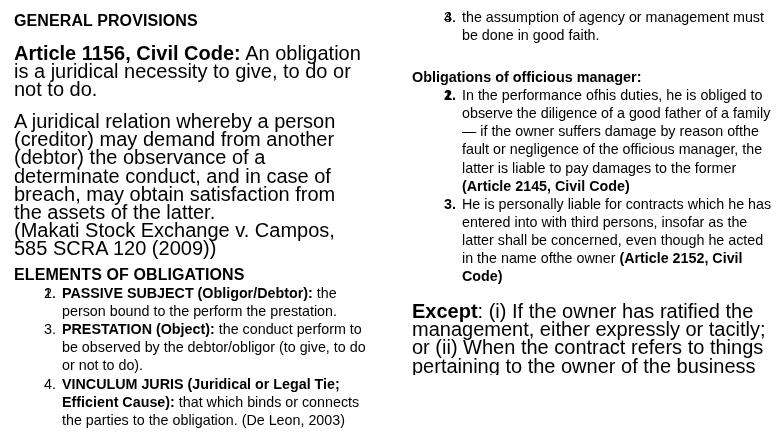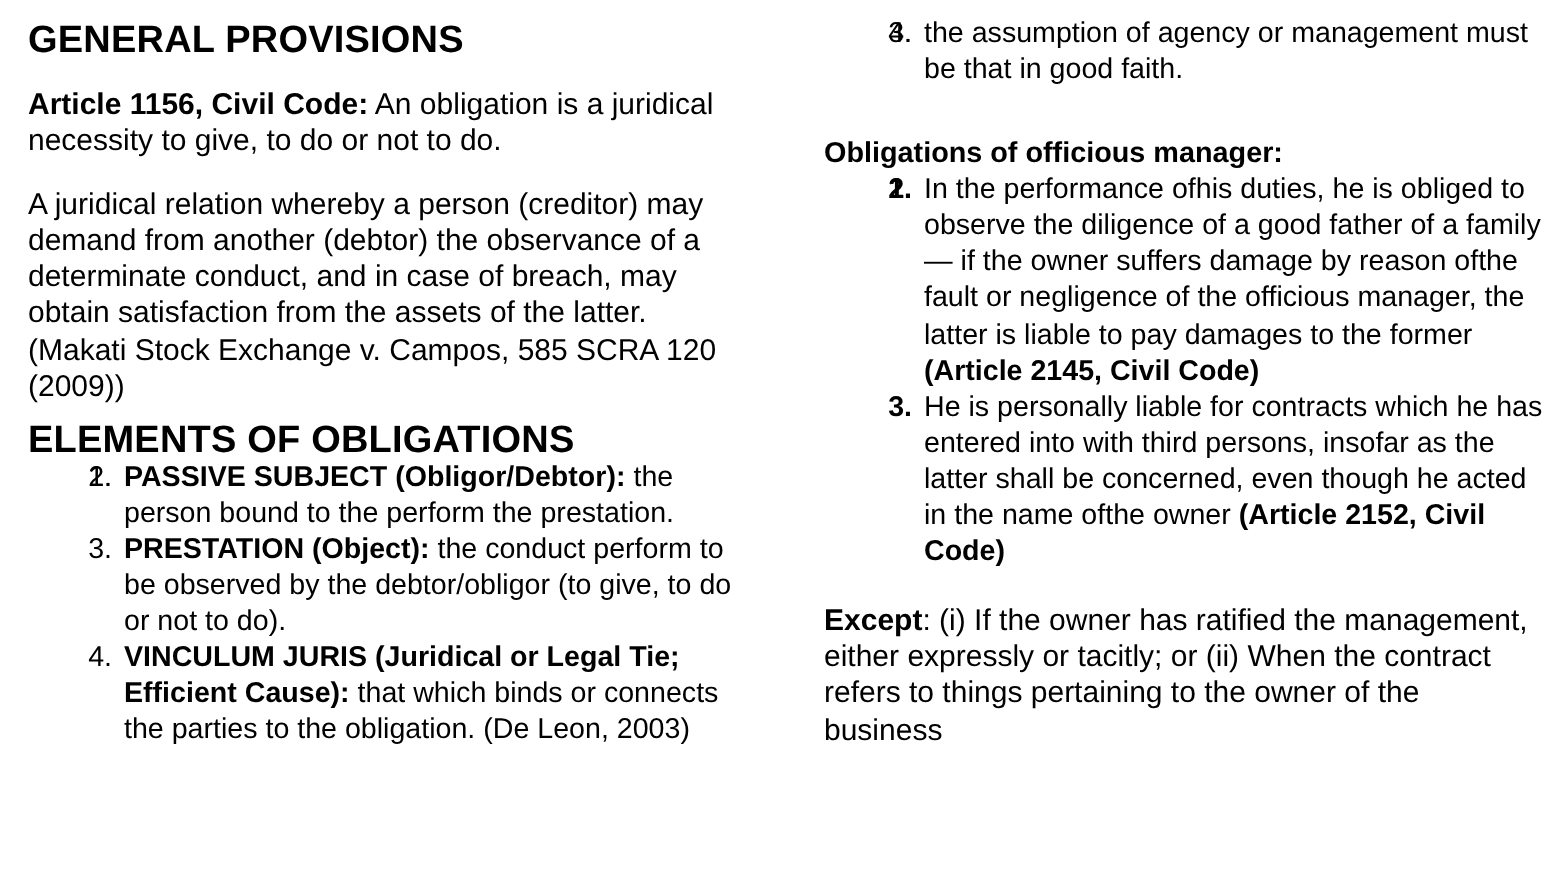--- a/index.html
+++ b/index.html
@@ -36,34 +36,34 @@
     padding-top: 12px;
   }
   .col-right {
     left: 412px;
     width: 360px;
     padding-top: 8px;
   }
 
   
   .heading {
-    font-size: 19px;
+    font-size: 16px;
     font-weight: bold;
     line-height: 18px;
     letter-spacing: 0.1px;
     margin: 0;
   }
   .subheading {
     font-size: 14.4px;
     font-weight: bold;
     line-height: 18px;
     margin: 0;
   }
   .para {
-    font-size: 15px;
+    font-size: 20px;
     line-height: 18.1px;
     margin: 0;
     text-align: left;
   }
   .para b, .para strong { font-weight: bold; }
 
   .gap-sm { height: 9px; }
   .gap-md { height: 14px; }
   .gap-lg { height: 17px; }
 
@@ -143,21 +143,21 @@
   </div>
 
   <div class="column col-right">
 
     <ol class="numlist">
       <li>
         <span class="marker">3.</span>
       </li>
       <li>
         <span class="marker">4.</span>
-        <span class="li-text">the assumption of agency or management must be that in good faith.</span>
+        <span class="li-text">the assumption of agency or management must be done in good faith.</span>
       </li>
     </ol>
 
     <div class="gap-lg"></div>
     <div style="height:7px"></div>
 
     <h3 class="subheading">Obligations of officious manager:</h3>
 
     <ol class="numlist bold-markers">
       <li>

